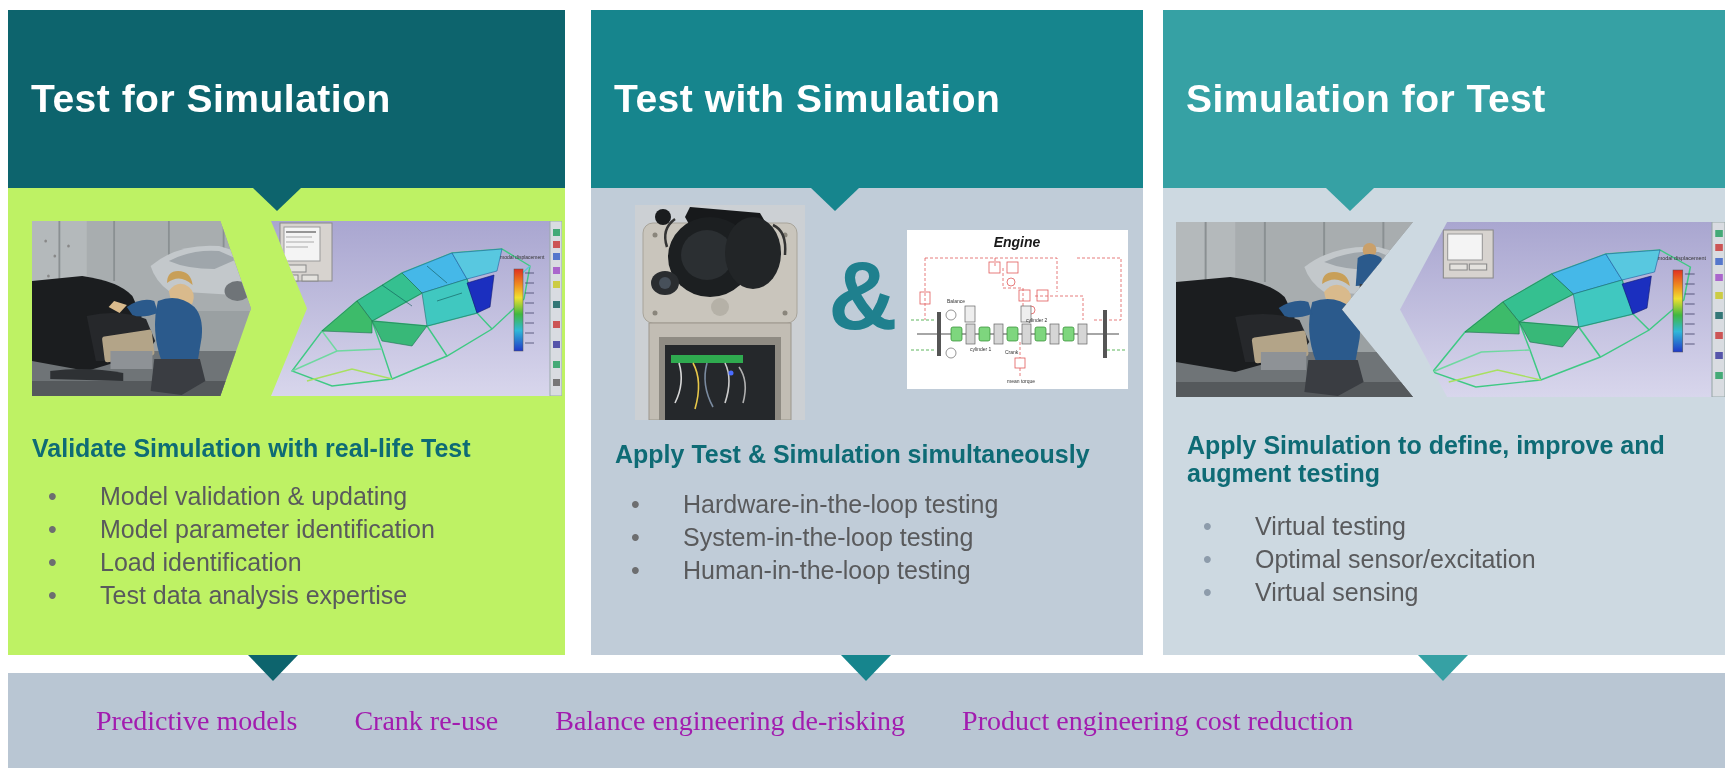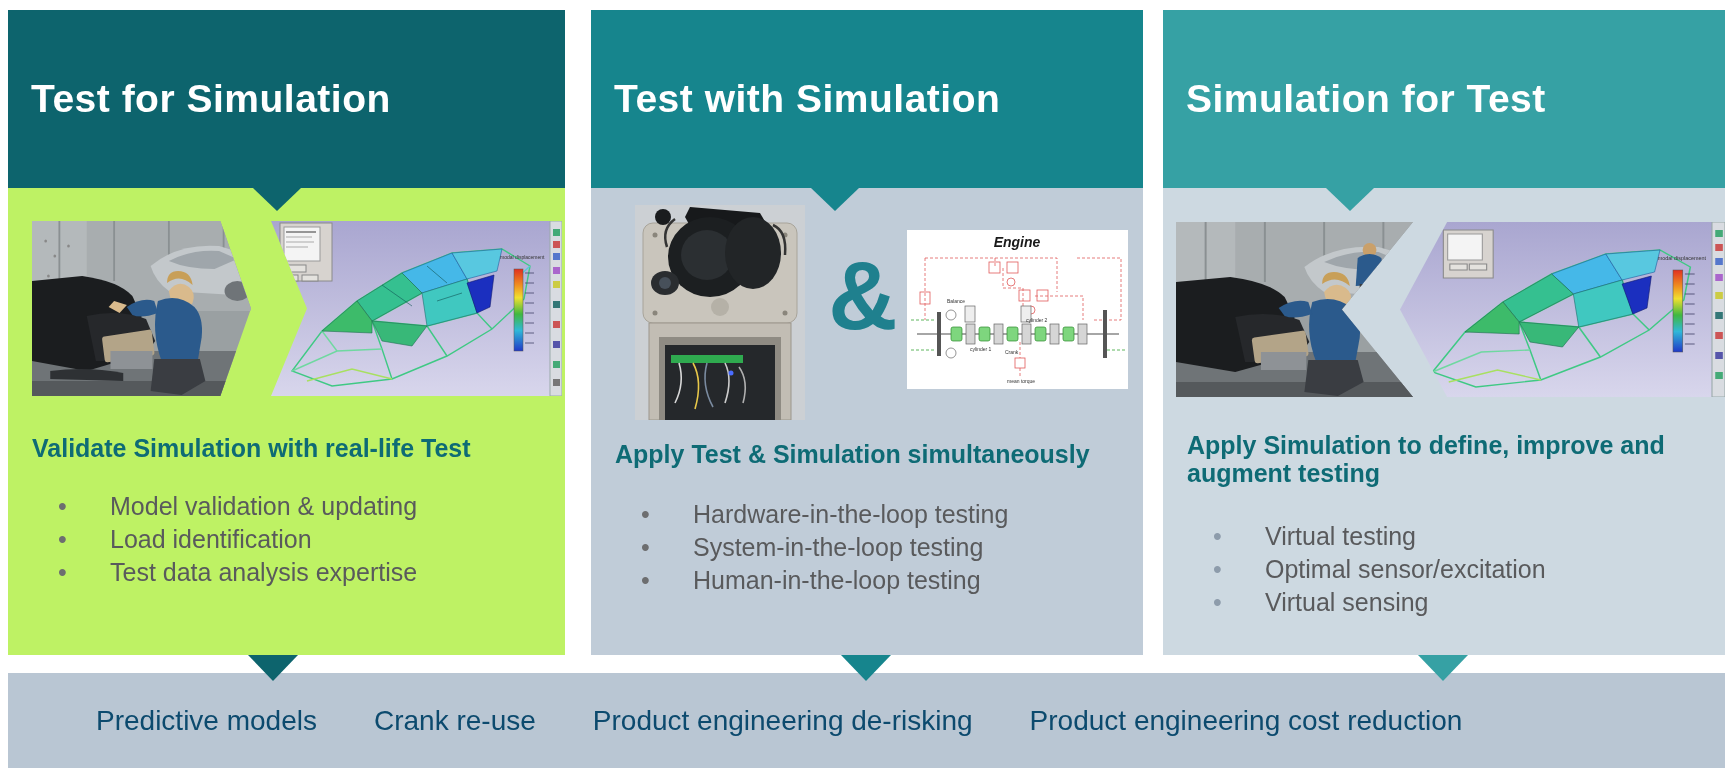--- a/index.html
+++ b/index.html
@@ -39,35 +39,35 @@
   .c2-schematic{left:316px;top:42px;width:221px;height:159px;background:#fff;}
   
   .c3-photo{left:13px;top:34px;width:237px;height:175px;
     clip-path:polygon(0 0,100% 0,70% 50%,100% 100%,0 100%);}
   .c3-cae{left:237px;top:34px;width:325px;height:175px;
     clip-path:polygon(14.5% 0,100% 0,100% 100%,14.5% 100%,0 50%);}
   .subtitle{position:absolute;left:24px;font-size:25px;font-weight:bold;color:#0e6b75;line-height:28px;}
   .col1 .subtitle{top:246px;width:505px;}
   .col2 .subtitle{top:252px;width:505px;}
   .col3 .subtitle{top:243px;width:500px;}
-  ul.bullets{position:absolute;left:24px;margin:16px;padding:0;list-style:none;}
+  ul.bullets{position:absolute;left:24px;margin:6px;padding:0;list-style:none;}
   .col1 ul.bullets{top:286px;}
   .col2 ul.bullets{top:294px;}
   .col3 ul.bullets{top:316px;}
   ul.bullets li{position:relative;padding-left:62px;font-size:25px;line-height:33px;color:#595a5c;}
   ul.bullets li::before{content:"\2022";position:absolute;left:10px;color:#6d6e70;}
   .col3 ul.bullets li::before{color:#8d9cab;}
   .btm-arrow{position:absolute;top:655px;width:0;height:0;z-index:3;
     border-left:25px solid transparent;border-right:25px solid transparent;}
   .btm-arrow.a1{left:248px;border-top:26px solid #0d646d;}
   .btm-arrow.a2{left:841px;border-top:26px solid #16858d;}
   .btm-arrow.a3{left:1418px;border-top:26px solid #36a1a4;}
   .footer{position:absolute;left:8px;top:673px;width:1717px;height:95px;background:#b9c6d3;
     display:flex;align-items:center;gap:57px;padding-left:88px;box-sizing:border-box;}
-  .footer .fitem{font-size:28px;color:#0c4a6e;white-space:nowrap;}
+  .footer .fitem{font-size:28px;color:#a21caf;white-space:nowrap;font-family:Liberation Serif, serif;}
   .tiny{font-size:5px;fill:#333;}
 </style>
 </head>
 <body>
 
 <div class="slide">
 
   <div class="col col1">
     <div class="hdr">
       <h2>Test for Simulation</h2>
@@ -193,20 +193,21 @@
             <rect x="291" y="100" width="7" height="7" fill="#c55"></rect>
             <rect x="291" y="120" width="7" height="7" fill="#55a"></rect>
             <rect x="291" y="140" width="7" height="7" fill="#4a7"></rect>
             <rect x="291" y="158" width="7" height="7" fill="#777"></rect>
           </g>
         </svg>
       </div>
       <div class="subtitle">Validate Simulation with real-life Test</div>
       <ul class="bullets">
         <li>Model validation &amp; updating</li>
+        <li>Model parameter identification</li>
         <li>Load identification</li>
         <li>Test data analysis expertise</li>
       </ul>
     </div>
   </div>
 
   <div class="col col2">
     <div class="hdr">
       <h2>Test with Simulation</h2>
       <div class="hdr-arrow"></div>
@@ -437,17 +438,17 @@
     </div>
   </div>
 
   <div class="btm-arrow a1"></div>
   <div class="btm-arrow a2"></div>
   <div class="btm-arrow a3"></div>
 
   <div class="footer">
     <span class="fitem">Predictive models</span>
     <span class="fitem">Crank re-use</span>
-    <span class="fitem">Product engineering de-risking</span>
+    <span class="fitem">Balance engineering de-risking</span>
     <span class="fitem">Product engineering cost reduction</span>
   </div>
 
 </div>
 
 </body></html>

